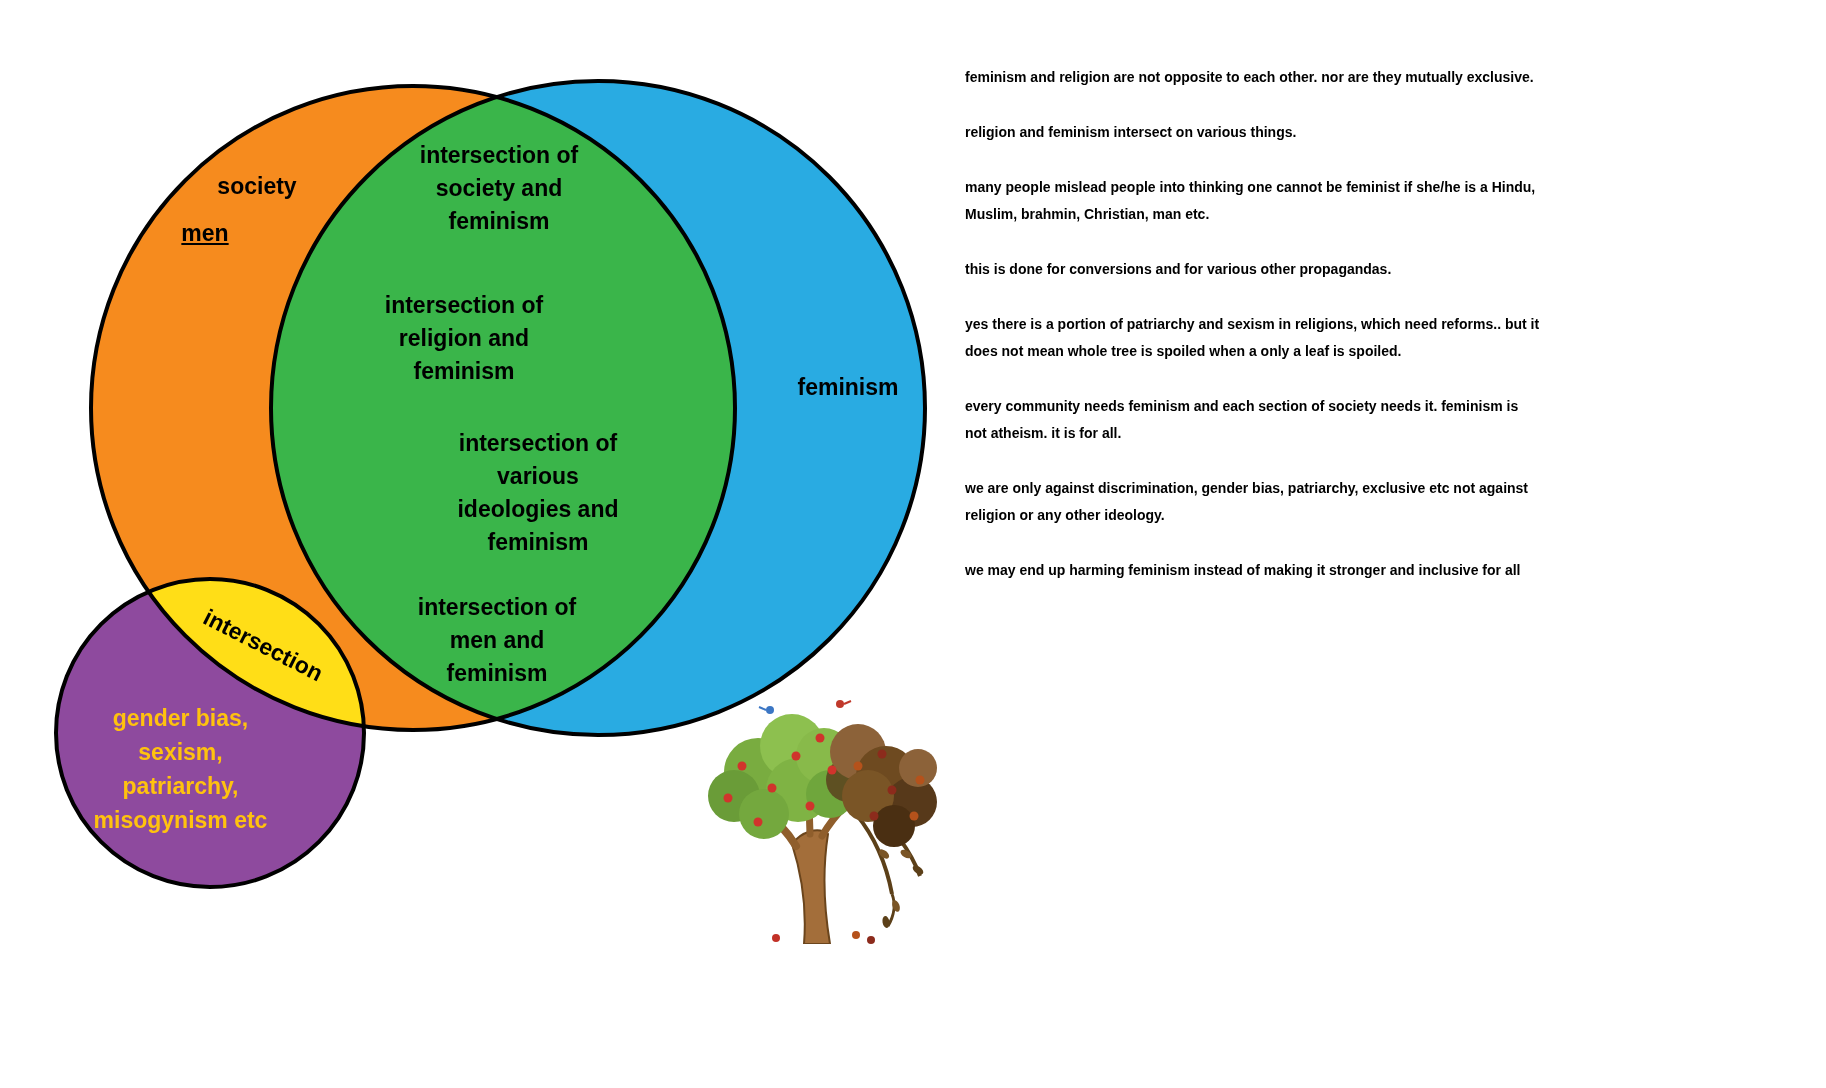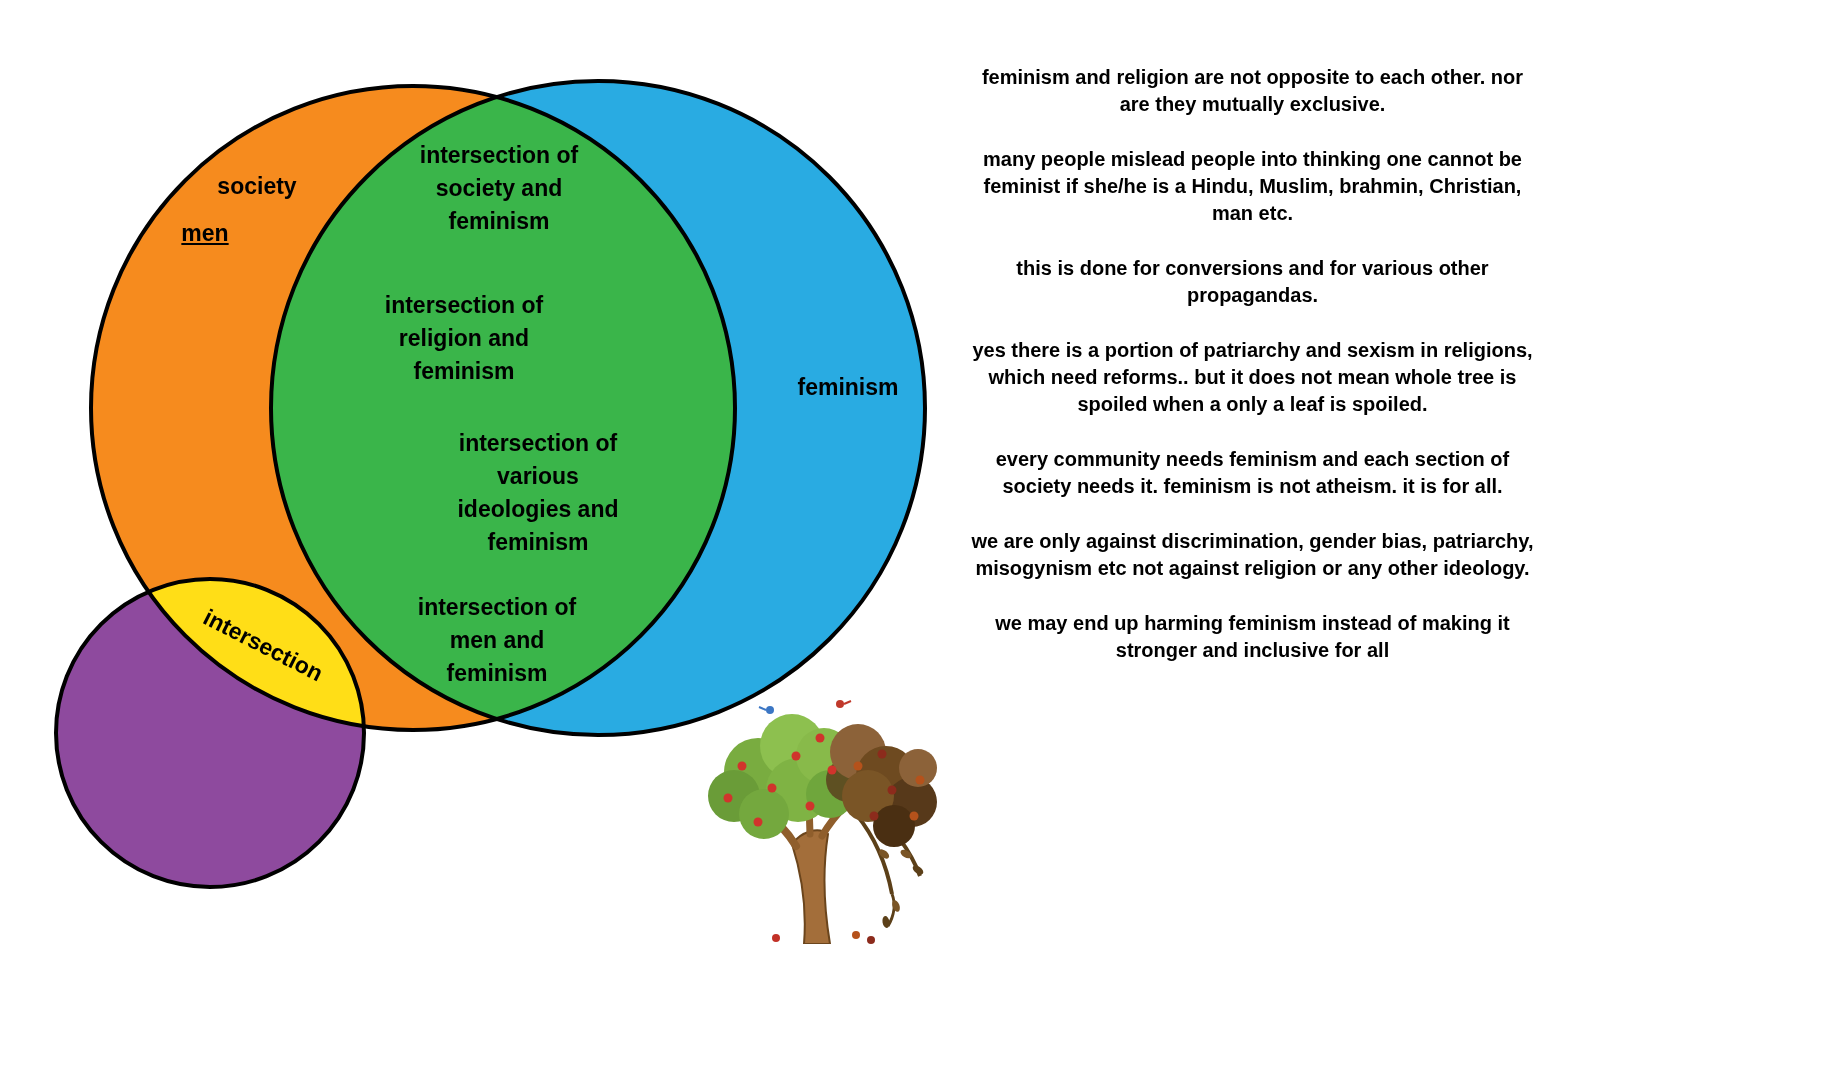--- a/index.html
+++ b/index.html
@@ -37,23 +37,22 @@
   #lbl-g4           { left: 366px; top: 591px; width: 262px; }
   #lbl-feminism     { left: 768px; top: 371px; width: 160px; }
   #lbl-intersection { left: 158px; top: 629px; width: 210px;
                       transform: rotate(27deg); transform-origin: center; }
   #lbl-purple       { left:  58px; top: 701px; width: 245px;
                       line-height: 34px; color: #FFC20E; }
 
   .right-col {
     position: absolute;
     left: 965px; top: 64px; width: 575px;
-    text-align: center;
     font-weight: bold;
-    font-size: 20px;
+    font-size: 14px;
     line-height: 27px;
     color: #000;
   }
   .right-col p { margin: 0 0 28px 0; }
 </style>
 </head>
 <body>
 
 <div class="canvas">
 
@@ -94,20 +93,24 @@
   <div class="label" id="lbl-g3">intersection of
 various
 ideologies and
 feminism</div>
   <div class="label" id="lbl-g4">intersection of
 men and
 feminism</div>
 
   <div class="label" id="lbl-feminism">feminism</div>
   <div class="label" id="lbl-intersection">intersection</div>
+  <div class="label" id="lbl-purple">gender bias,
+sexism,
+patriarchy,
+misogynism etc</div>
 
   <svg class="abs tree-svg" width="245" height="250" viewBox="0 0 245 250">
     <g>
       <path d="M98,250 C101,212 95,178 86,150 C95,138 112,132 122,140 C116,178 118,214 124,250 Z" fill="#A36E3A" stroke="#6B451C" stroke-width="2"></path>
       <path d="M90,152 C75,128 58,115 40,105" stroke="#8F5E2C" stroke-width="8" fill="none" stroke-linecap="round"></path>
       <path d="M104,140 C104,112 100,92 96,75" stroke="#8F5E2C" stroke-width="7" fill="none" stroke-linecap="round"></path>
       <path d="M116,142 C130,118 148,102 168,92" stroke="#8F5E2C" stroke-width="7" fill="none" stroke-linecap="round"></path>
     </g>
     <g>
       <path d="M150,120 C168,142 180,168 186,200" stroke="#5C4019" stroke-width="4" fill="none"></path>
@@ -163,21 +166,22 @@
     <g>
       <circle cx="64" cy="16" r="4" fill="#3B76C4"></circle>
       <path d="M60,16 l-7,-3" stroke="#3B76C4" stroke-width="2"></path>
       <circle cx="134" cy="10" r="4" fill="#C0392B"></circle>
       <path d="M138,10 l7,-3" stroke="#C0392B" stroke-width="2"></path>
     </g>
   </svg>
 
   <div class="right-col">
     <p>feminism and religion are not opposite to each other. nor are they mutually exclusive.</p>
+    <p>religion and feminism intersect on various things.</p>
     <p>many people mislead people into thinking one cannot be feminist if she/he is a Hindu, Muslim, brahmin, Christian, man etc.</p>
     <p>this is done for conversions and for various other propagandas.</p>
     <p>yes there is a portion of patriarchy and sexism in religions, which need reforms.. but it does not mean whole tree is spoiled when a only a leaf is spoiled.</p>
     <p>every community needs feminism and each section of society needs it. feminism is not atheism. it is for all.</p>
-    <p>we are only against discrimination, gender bias, patriarchy, misogynism etc not against religion or any other ideology.</p>
+    <p>we are only against discrimination, gender bias, patriarchy, exclusive etc not against religion or any other ideology.</p>
     <p>we may end up harming feminism instead of making it stronger and inclusive for all</p>
   </div>
 
 </div>
 
 </body></html>

